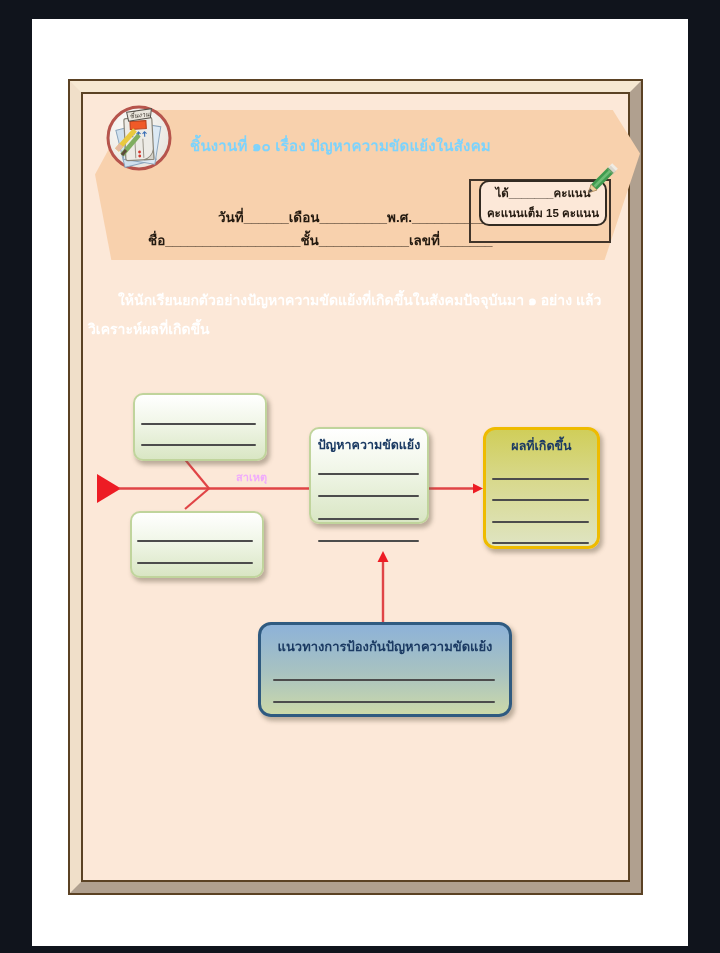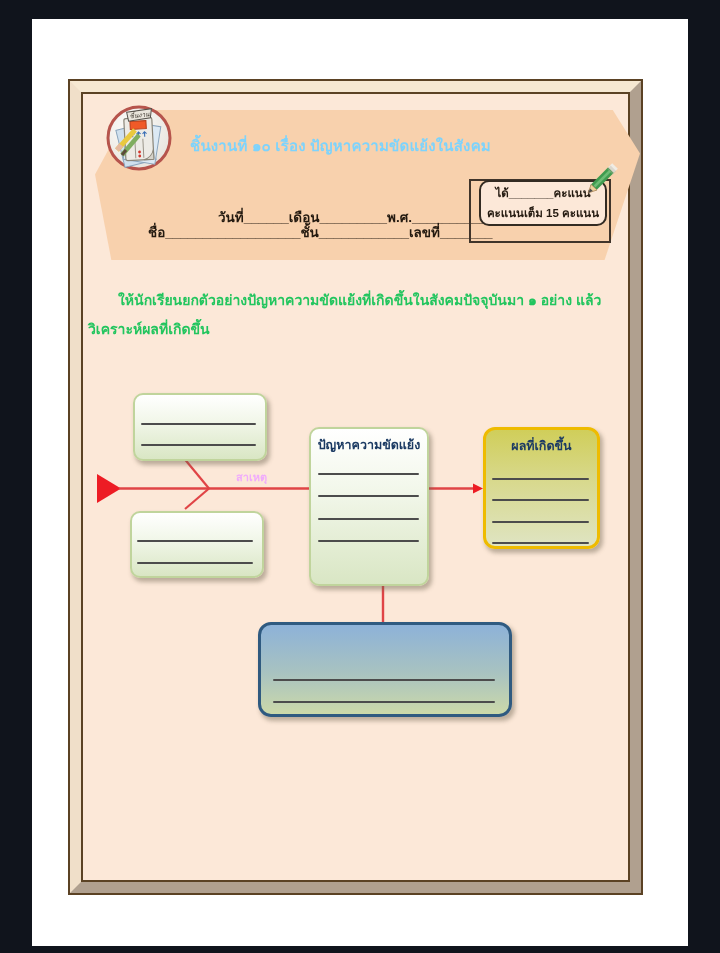--- a/index.html
+++ b/index.html
@@ -35,50 +35,50 @@
     background: #f8d1ad;
     clip-path: polygon(6.4% 0%, 95% 0%, 100% 29%, 93.5% 100%, 3% 100%, 0% 43%);
   }
   .badge { position: absolute; left: 105px; top: 104px; width: 68px; height: 68px; }
   .doc-title {
     position: absolute; left: 190px; top: 134px; width: 420px;
     font-size: 15px; font-weight: bold; color: #7dd3fc; letter-spacing: 0.2px;
   }
   .fill-line { position: absolute; font-size: 13.5px; font-weight: bold; color: #241a10; }
   .date-line { left: 218px; top: 206px; }
-  .name-line { left: 148px; top: 221px; text-align: right; }
+  .name-line { left: 148px; top: 229px; text-align: right; }
   
   .score-outer {
     position: absolute; left: 469px; top: 179px; width: 142px; height: 64px;
     border: 2px solid #40342a;
   }
   .score-inner {
     position: absolute; left: 479px; top: 180px; width: 128px; height: 46px;
     border: 2px solid #332b22; border-radius: 10px;
     background: #fce8d8;
     display: flex; flex-direction: column; justify-content: center; align-items: center;
     gap: 2px;
   }
   .score-inner div { font-size: 11.5px; font-weight: bold; color: #241a10; white-space: nowrap; }
   .pencil-icon-box { position: absolute; left: 584px; top: 157px; width: 40px; height: 40px; }
   
   .instructions {
     position: absolute; left: 88px; top: 286px; width: 548px;
-    font-size: 14px; font-weight: bold; color: #22c55e; line-height: 29px;
+    font-size: 14px; font-weight: bold; color: #ffffff; line-height: 29px;
   }
   .instructions .line1 { text-indent: 30px; }
   
   .dbox { position: absolute; border-radius: 10px; box-shadow: 2.5px 3.5px 4px rgba(110,100,80,0.45); }
   .green-box {
     border: 2px solid #c0d49c;
     background: linear-gradient(180deg, #ffffff 0%, #f2f7ea 40%, #d9e6c4 100%);
   }
   .cause-top    { left: 133px; top: 393px; width: 134px; height: 68px; }
   .cause-bottom { left: 130px; top: 511px; width: 134px; height: 67px; }
-  .problem-box  { left: 309px; top: 427px; width: 120px; height: 159px; }
+  .problem-box  { left: 309px; top: 427px; width: 120px; height: 97px; }
   .result-box {
     left: 483px; top: 427px; width: 117px; height: 122px;
     border: 3px solid #eebb00; border-radius: 12px;
     background: linear-gradient(180deg, #d0ce5a 0%, #d8d98e 45%, #dfe4c2 100%);
     padding-left: 16px;
   }
   .prevention-box {
     left: 258px; top: 622px; width: 254px; height: 95px;
     border: 3px solid #2f5a80; border-radius: 13px;
     background: linear-gradient(180deg, #8db2d8 0%, #a9c3c0 55%, #ccd9a9 100%);
@@ -219,17 +219,18 @@
   <div class="dbox-title">ผลที่เกิดขึ้น</div>
   <div class="lines">
       <div class="rule"></div>
       <div class="rule"></div>
       <div class="rule"></div>
       <div class="rule"></div>
     </div>
 </div>
 
 <div class="dbox prevention-box">
+  <div class="dbox-title">แนวทางการป้องกันปัญหาความขัดแย้ง</div>
   <div class="lines">
       <div class="rule"></div>
       <div class="rule"></div>
     </div>
 </div>
 
 </body></html>

